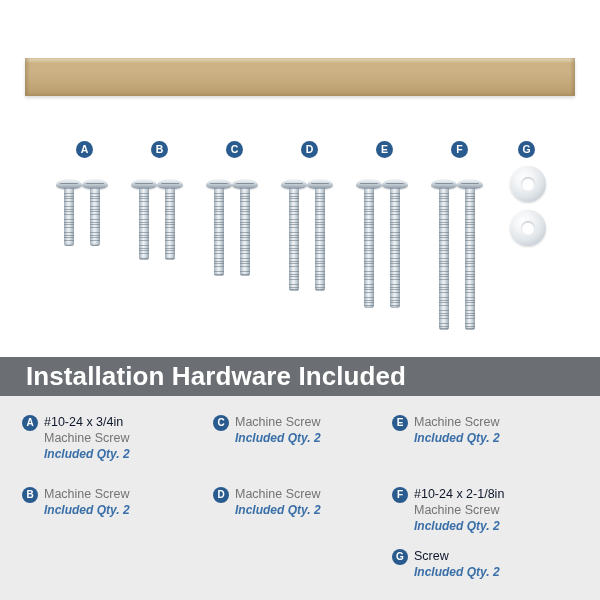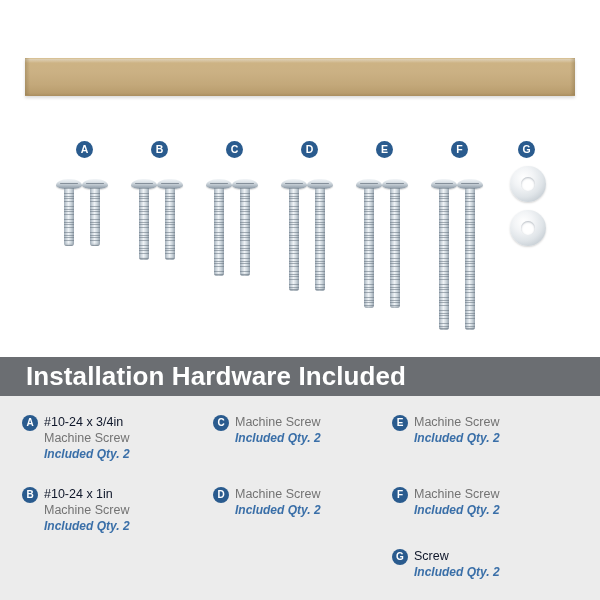--- a/index.html
+++ b/index.html
@@ -320,21 +320,20 @@
           <div class="hw-spec">#10-24 x 3/4in</div>
           <div class="hw-type">Machine Screw</div>
           <div class="hw-qty" style="color: rgb(58, 111, 168);">Included Qty. 2</div>
         </div>
       </div>
     </div>
     <div class="hw-item" style="left: 22px; top: 90px;">
       <div class="hw-item-head">
         <span class="badge hw-badge" style="background: rgb(42, 91, 142);">B</span>
         <div class="hw-lines">
-          <div class="hw-spec">#10-24 x 1in</div>
           <div class="hw-type">Machine Screw</div>
           <div class="hw-qty" style="color: rgb(58, 111, 168);">Included Qty. 2</div>
         </div>
       </div>
     </div>
     <div class="hw-item" style="left: 213px; top: 18px;">
       <div class="hw-item-head">
         <span class="badge hw-badge" style="background: rgb(42, 91, 142);">C</span>
         <div class="hw-lines">
           <div class="hw-type">Machine Screw</div>
@@ -357,20 +356,21 @@
         <div class="hw-lines">
           <div class="hw-type">Machine Screw</div>
           <div class="hw-qty" style="color: rgb(58, 111, 168);">Included Qty. 2</div>
         </div>
       </div>
     </div>
     <div class="hw-item" style="left: 392px; top: 90px;">
       <div class="hw-item-head">
         <span class="badge hw-badge" style="background: rgb(42, 91, 142);">F</span>
         <div class="hw-lines">
+          <div class="hw-spec">#10-24 x 2-1/8in</div>
           <div class="hw-type">Machine Screw</div>
           <div class="hw-qty" style="color: rgb(58, 111, 168);">Included Qty. 2</div>
         </div>
       </div>
     </div>
     <div class="hw-item" style="left: 392px; top: 152px;">
       <div class="hw-item-head">
         <span class="badge hw-badge" style="background: rgb(42, 91, 142);">G</span>
         <div class="hw-lines">
           <div class="hw-spec">Screw</div>

